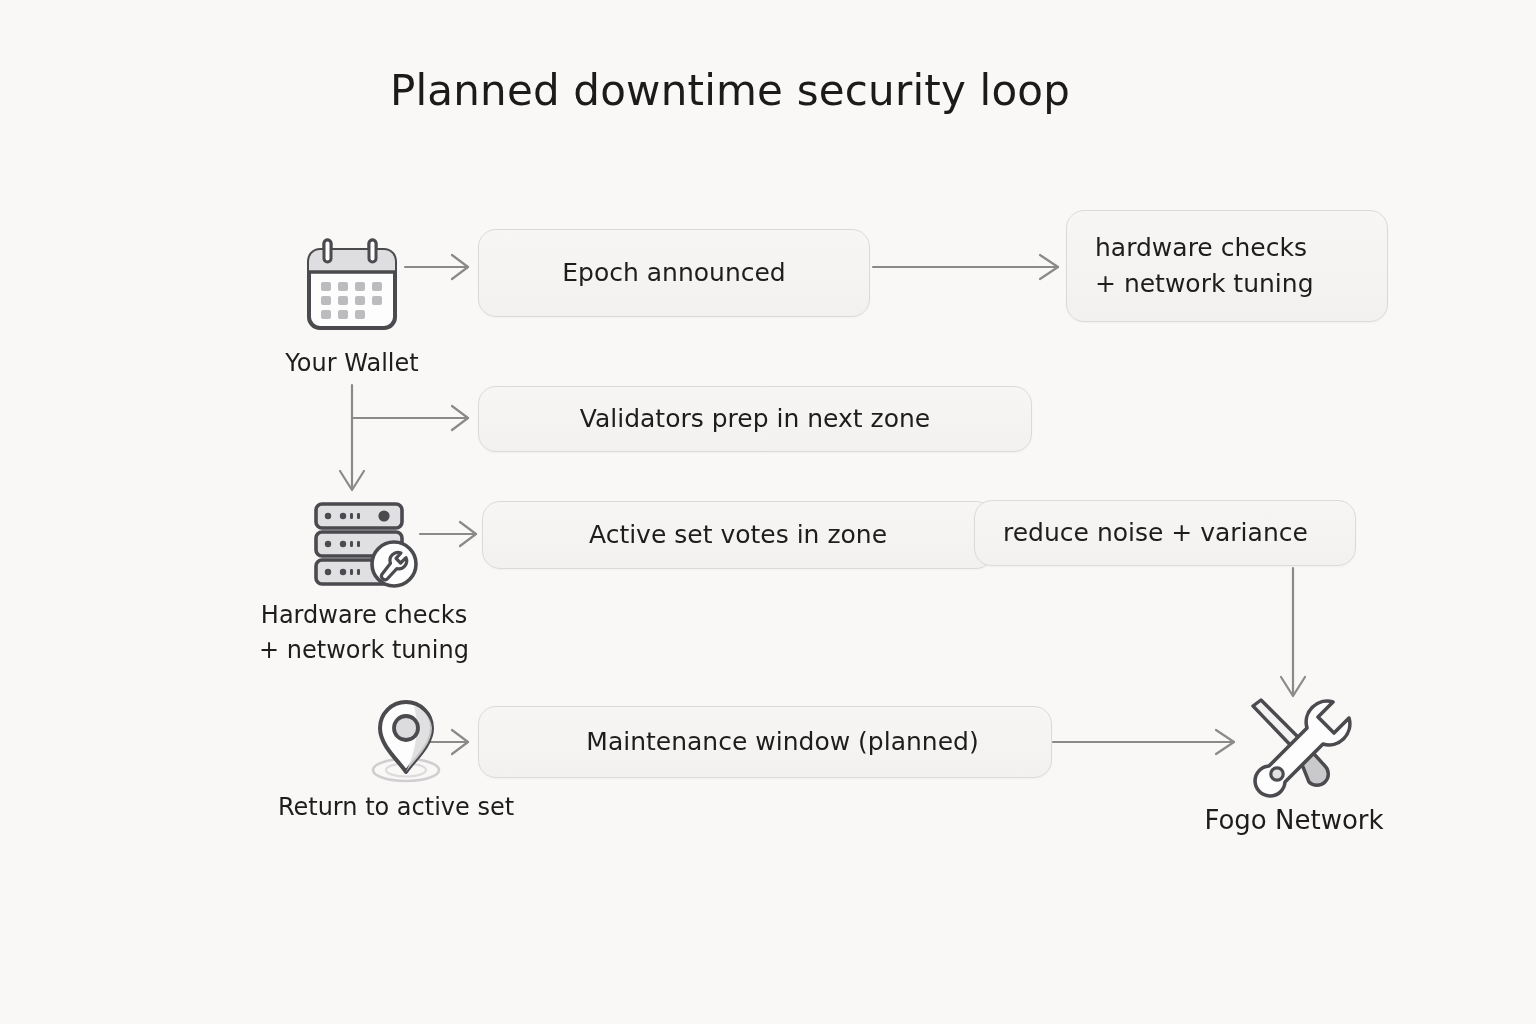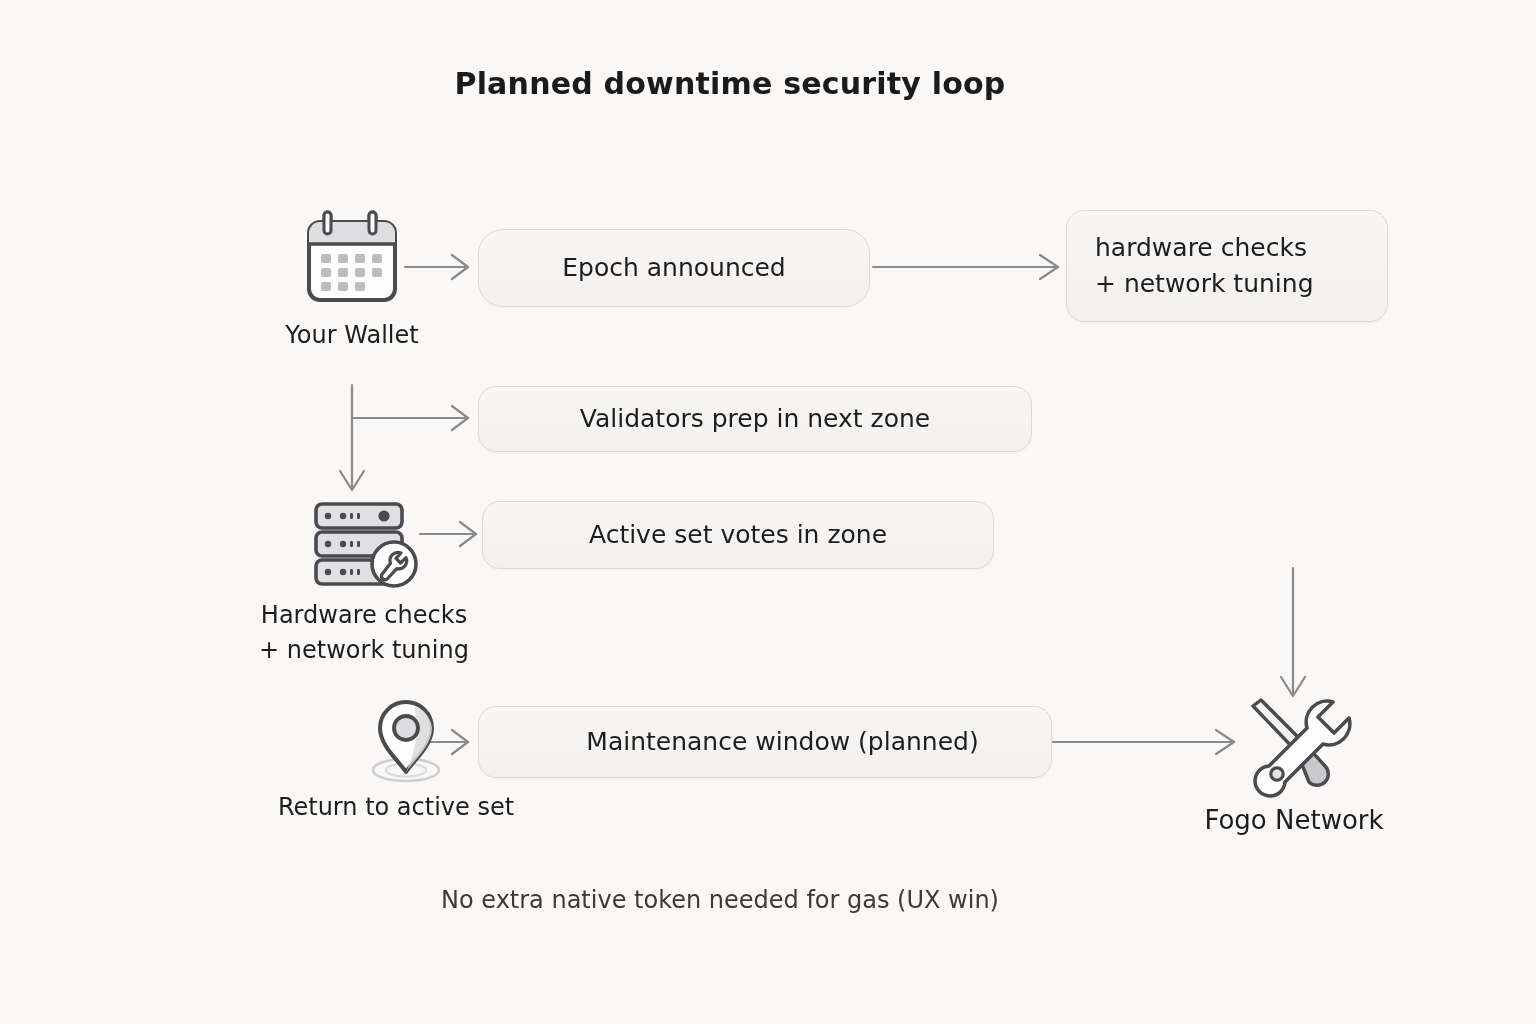--- a/index.html
+++ b/index.html
@@ -18,22 +18,22 @@
     width: 1536px;
     height: 1024px;
   }
   .abs { position: absolute; }
 
   
   #title {
     left: 0; top: 66px;
     width: 1460px;
     text-align: center;
-    font-size: 30px;
-    font-weight: 700;
+    font-size: 42px;
+    font-weight: 400;
     color: #1b1b1b;
     letter-spacing: 0.2px;
     line-height: 1.2;
   }
 
   
   .node {
     box-sizing: border-box;
     background: linear-gradient(180deg, #f7f6f5 0%, #f2f1ef 100%);
     border: 1.3px solid #dcd9d6;
@@ -124,21 +124,21 @@
       </g>
 
       <g>
         <line x1="1053" y1="742" x2="1234" y2="742"></line>
         <polyline points="1216,730 1234,742 1216,754"></polyline>
       </g>
 
     </g>
   </svg>
 
-  <div class="abs" style="left:262px; top:210px; width:180px;">
+  <div class="abs" style="left:262px; top:238px; width:180px;">
     <svg class="icon" width="180" height="100" viewBox="0 0 180 100">
       <g transform="translate(45,2)">
 
         <rect x="17" y="0" width="7" height="22" rx="3.5" fill="#fdfdfd" stroke="#4a4a4f" stroke-width="3"></rect>
         <rect x="62" y="0" width="7" height="22" rx="3.5" fill="#fdfdfd" stroke="#4a4a4f" stroke-width="3"></rect>
 
         <rect x="2" y="10" width="86" height="78" rx="11" fill="#fdfdfd" stroke="#4a4a4f" stroke-width="4"></rect>
 
         <path d="M2 21 a11 11 0 0 1 11 -11 h64 a11 11 0 0 1 11 11 v11 h-86 z" fill="#dedee0"></path>
         <line x1="2" y1="32" x2="88" y2="32" stroke="#4a4a4f" stroke-width="3.4"></line>
@@ -221,37 +221,39 @@
         <path d="M6 10 L14 4 L58 48 L50 56 Z" fill="#f2f2f3" stroke="#4a4a4f" stroke-width="3.4" stroke-linejoin="round"></path>
         <path d="M50 56 L58 48 L78 70 a11 11 0 0 1 -16 16 Z" fill="#c9c9cc" stroke="#4a4a4f" stroke-width="3.4" stroke-linejoin="round"></path>
 
         <path d="M86 6 a21 21 0 0 0 -26 26 L22 70 a15 15 0 1 0 16 16 L76 48 a21 21 0 0 0 26 -26 L87 37 L71 21 Z" fill="#fdfdfd" stroke="#4a4a4f" stroke-width="3.6" stroke-linejoin="round"></path>
         <circle cx="30" cy="78" r="6.2" fill="#e2e2e4" stroke="#4a4a4f" stroke-width="3.2"></circle>
       </g>
     </svg>
     <div class="caption" style="margin-top:4px; font-size:26px;">Fogo Network</div>
   </div>
 
-  <div class="abs node center" style="left:478px; top:229px; width:392px; height:78px;border-radius:25px;">
+  <div class="abs node center" style="left:478px; top:229px; width:392px; height:88px;">
     <span class="node-text">Epoch announced</span>
   </div>
 
   <div class="abs node lead" style="left:1066px; top:210px; width:322px; height:112px;">
     <span class="node-text">hardware checks
 + network tuning</span>
   </div>
 
   <div class="abs node center" style="left:478px; top:386px; width:554px; height:66px;">
     <span class="node-text">Validators prep in next zone</span>
   </div>
 
   <div class="abs node center" style="left:482px; top:501px; width:512px; height:68px;">
     <span class="node-text">Active set votes in zone</span>
   </div>
 
+  <div class="abs node lead" style="left:974px; top:500px; width:382px; height:66px;">
+    <span class="node-text">reduce noise + variance</span>
+  </div>
 
   <div class="abs node center" style="left:478px; top:706px; width:574px; height:72px;padding-left:35px;">
     <span class="node-text">Maintenance window (planned)</span>
   </div>
 
-  <div class="abs" id="footer">No extra native token needed for gas (UX win)</div>
 
 </div>
 
 </body></html>

